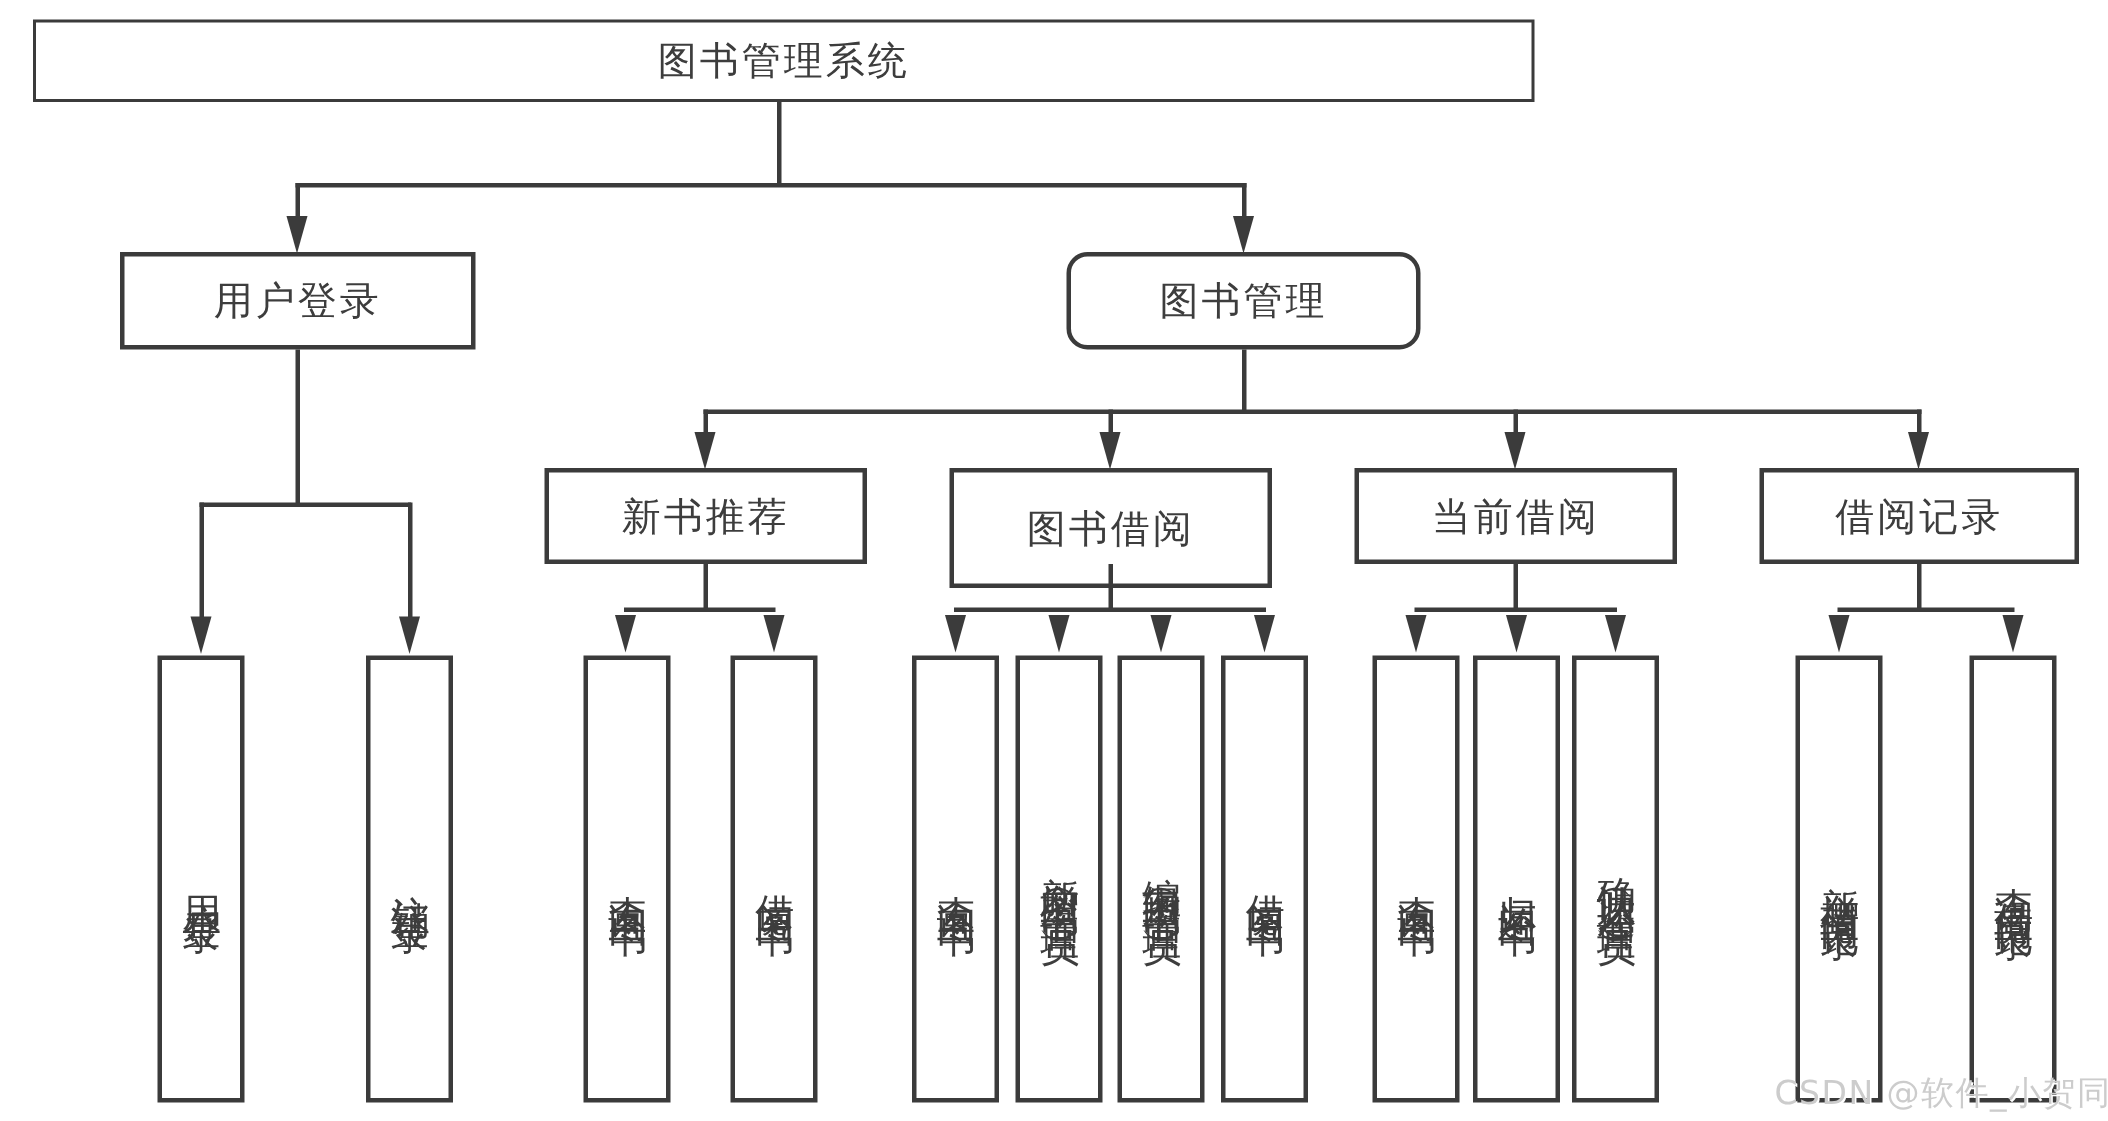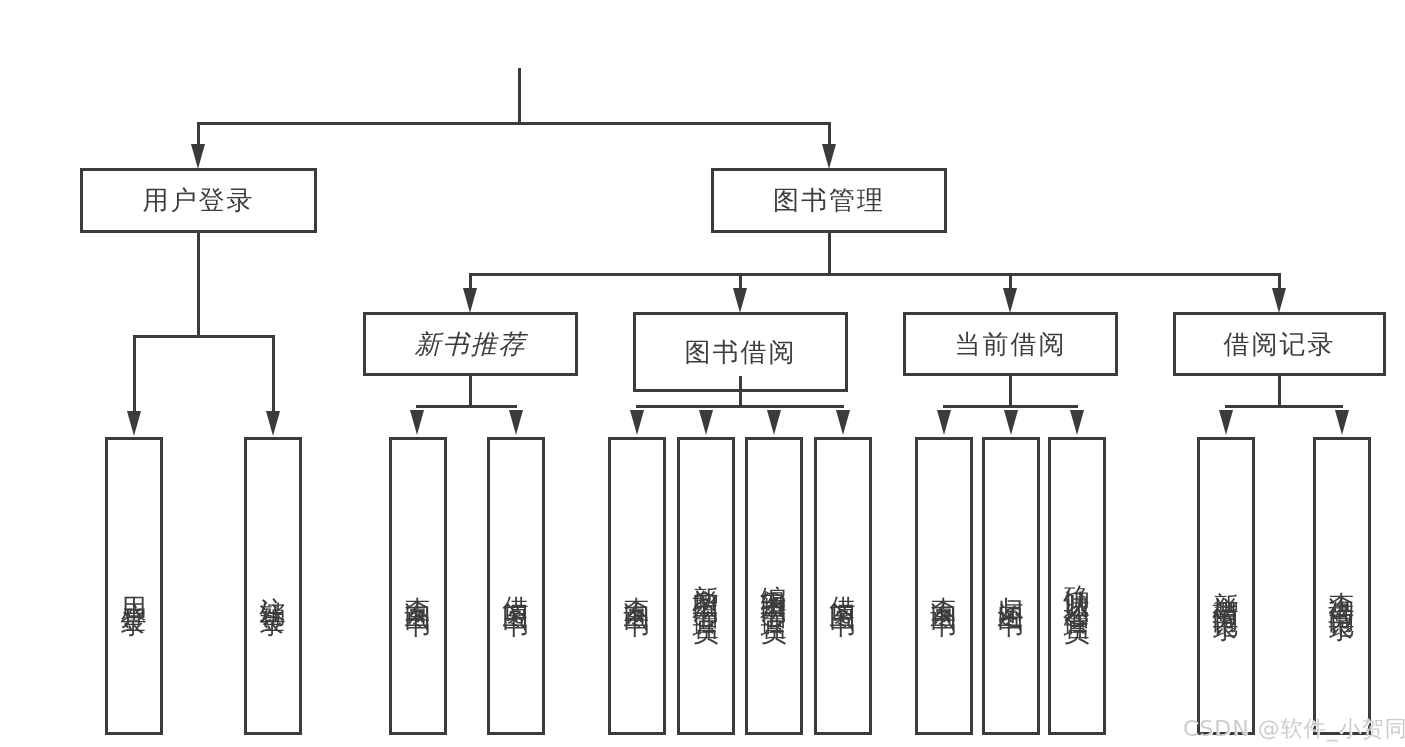--- a/index.html
+++ b/index.html
@@ -33,50 +33,51 @@
     font-size:22px;letter-spacing:1px;white-space:nowrap;
     color:var(--watermark,#c9c9c9);
     text-shadow:1px 1px 0 #ffffff;
   }
 </style>
 </head>
 <body>
 
 <div class="canvas">
 
+  <div class="box root-box" style="left:22px;top:13px;width:1001px;height:55px;">图书管理系统</div>
 
   <div class="vline" style="left:518px;top:68px;height:54px;"></div>
   <div class="hline" style="left:197px;top:122px;width:634px;"></div>
   <div class="vline" style="left:197px;top:122px;height:26px;"></div>
   <div class="vline" style="left:828px;top:122px;height:26px;"></div>
   <div class="arrow" style="left:191px;top:144px;"></div>
   <div class="arrow" style="left:822px;top:144px;"></div>
 
   <div class="box" style="left:80px;top:168px;width:237px;height:65px;">用户登录</div>
-  <div class="box" style="left:711px;top:168px;width:236px;height:65px;">图书管理</div>
+  <div class="box" style="left:711px;top:168px;width:236px;height:65px;border-radius:14px;">图书管理</div>
 
   <div class="vline" style="left:197px;top:233px;height:105px;"></div>
   <div class="hline" style="left:133px;top:335px;width:141px;"></div>
   <div class="vline" style="left:133px;top:335px;height:78px;"></div>
   <div class="vline" style="left:272px;top:335px;height:78px;"></div>
   <div class="arrow" style="left:127px;top:411px;"></div>
   <div class="arrow" style="left:266px;top:411px;"></div>
 
   <div class="vline" style="left:828px;top:233px;height:42px;"></div>
   <div class="hline" style="left:469px;top:273px;width:812px;"></div>
   <div class="vline" style="left:469px;top:273px;height:19px;"></div>
   <div class="vline" style="left:739px;top:273px;height:19px;"></div>
   <div class="vline" style="left:1009px;top:273px;height:19px;"></div>
   <div class="vline" style="left:1278px;top:273px;height:19px;"></div>
   <div class="arrow" style="left:463px;top:288px;"></div>
   <div class="arrow" style="left:733px;top:288px;"></div>
   <div class="arrow" style="left:1003px;top:288px;"></div>
   <div class="arrow" style="left:1272px;top:288px;"></div>
 
-  <div class="box" style="left:363px;top:312px;width:215px;height:64px;font-style:italic;">新书推荐</div>
+  <div class="box" style="left:363px;top:312px;width:215px;height:64px;">新书推荐</div>
   <div class="box" style="left:633px;top:312px;width:215px;height:80px;">图书借阅</div>
   <div class="box" style="left:1173px;top:312px;width:213px;height:64px;">借阅记录</div>
   <div class="box" style="left:903px;top:312px;width:215px;height:64px;">当前借阅</div>
 
   <div class="vline" style="left:469px;top:376px;height:31px;"></div>
   <div class="hline" style="left:416px;top:405px;width:101px;"></div>
   <div class="arrow" style="left:410px;top:410px;"></div>
   <div class="arrow" style="left:509px;top:410px;"></div>
 
   <div class="vline" style="left:739px;top:376px;height:31px;"></div>

